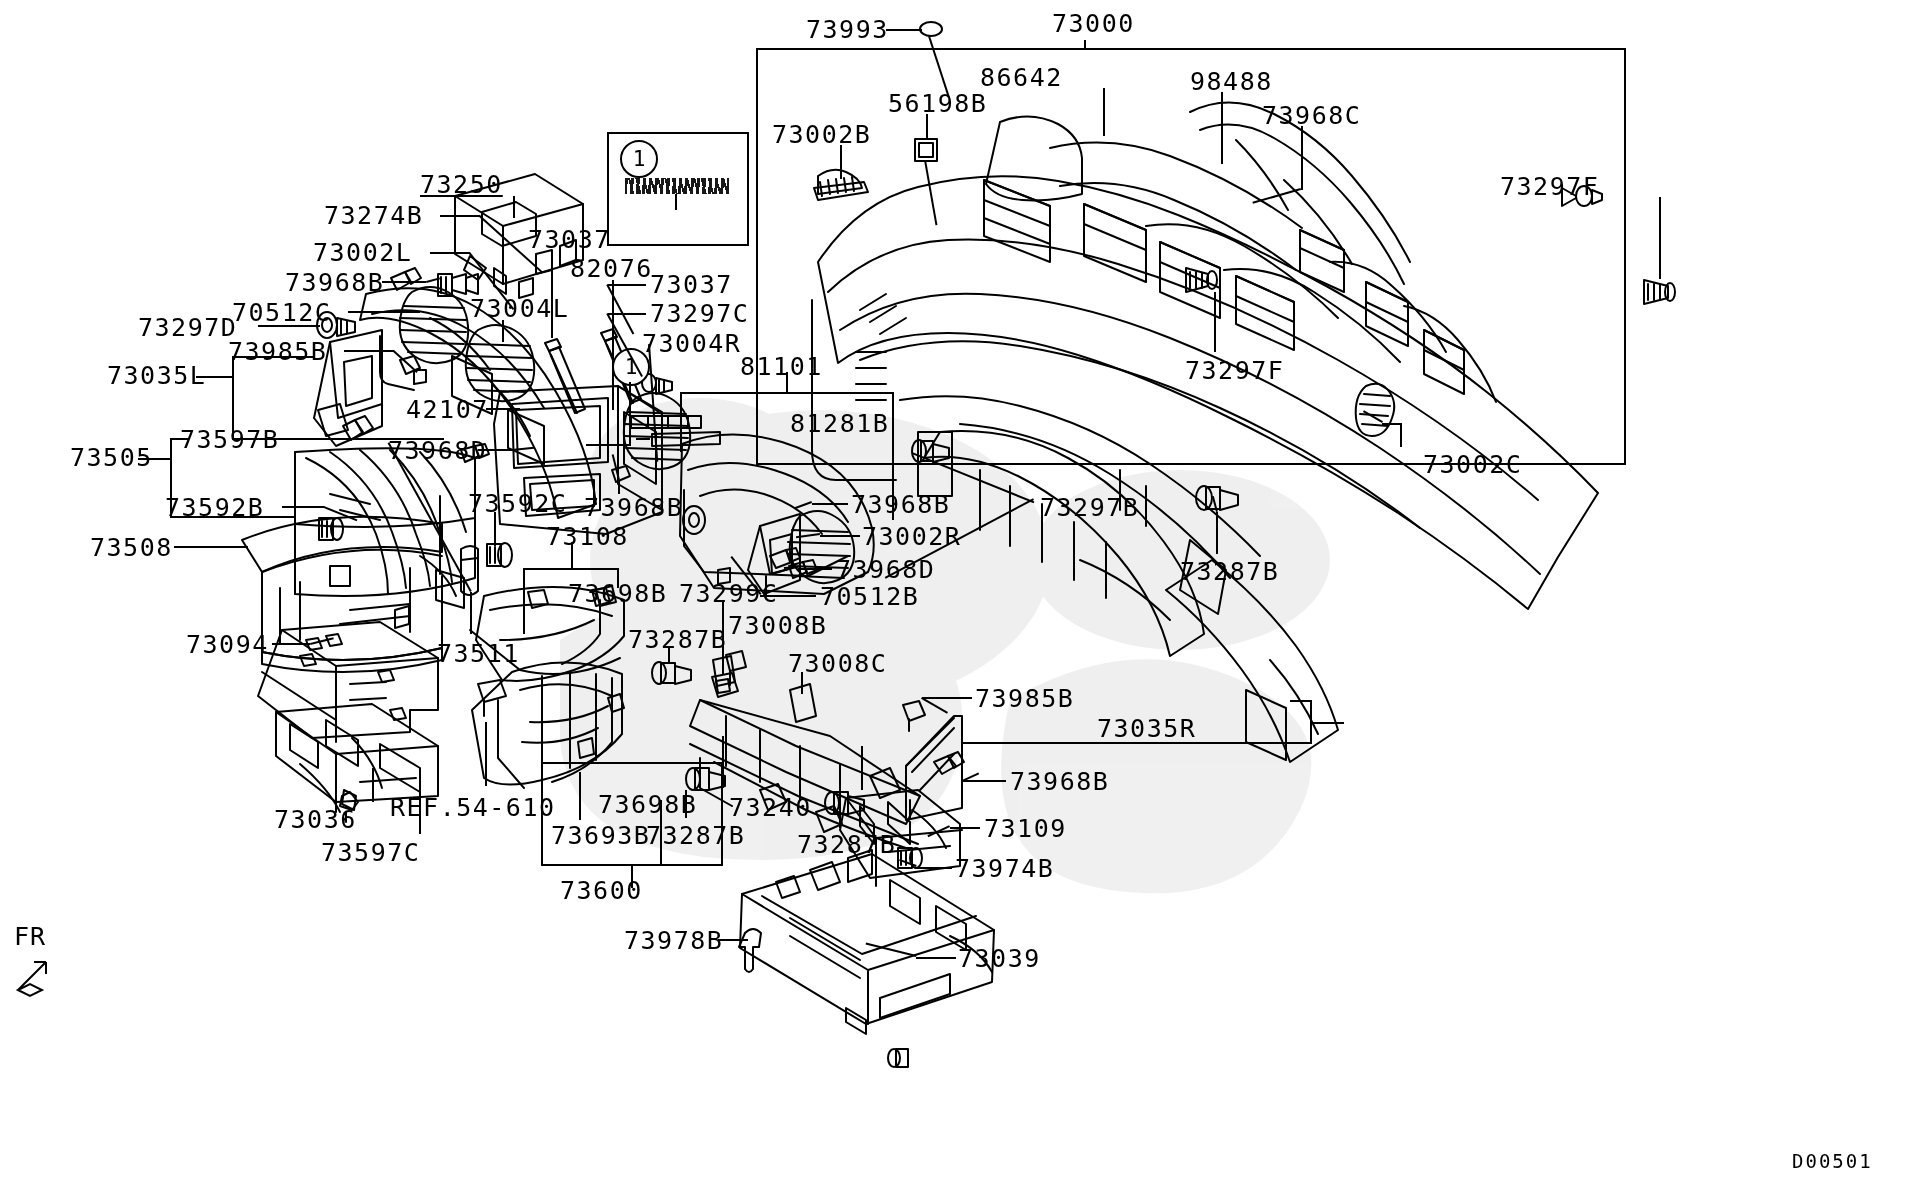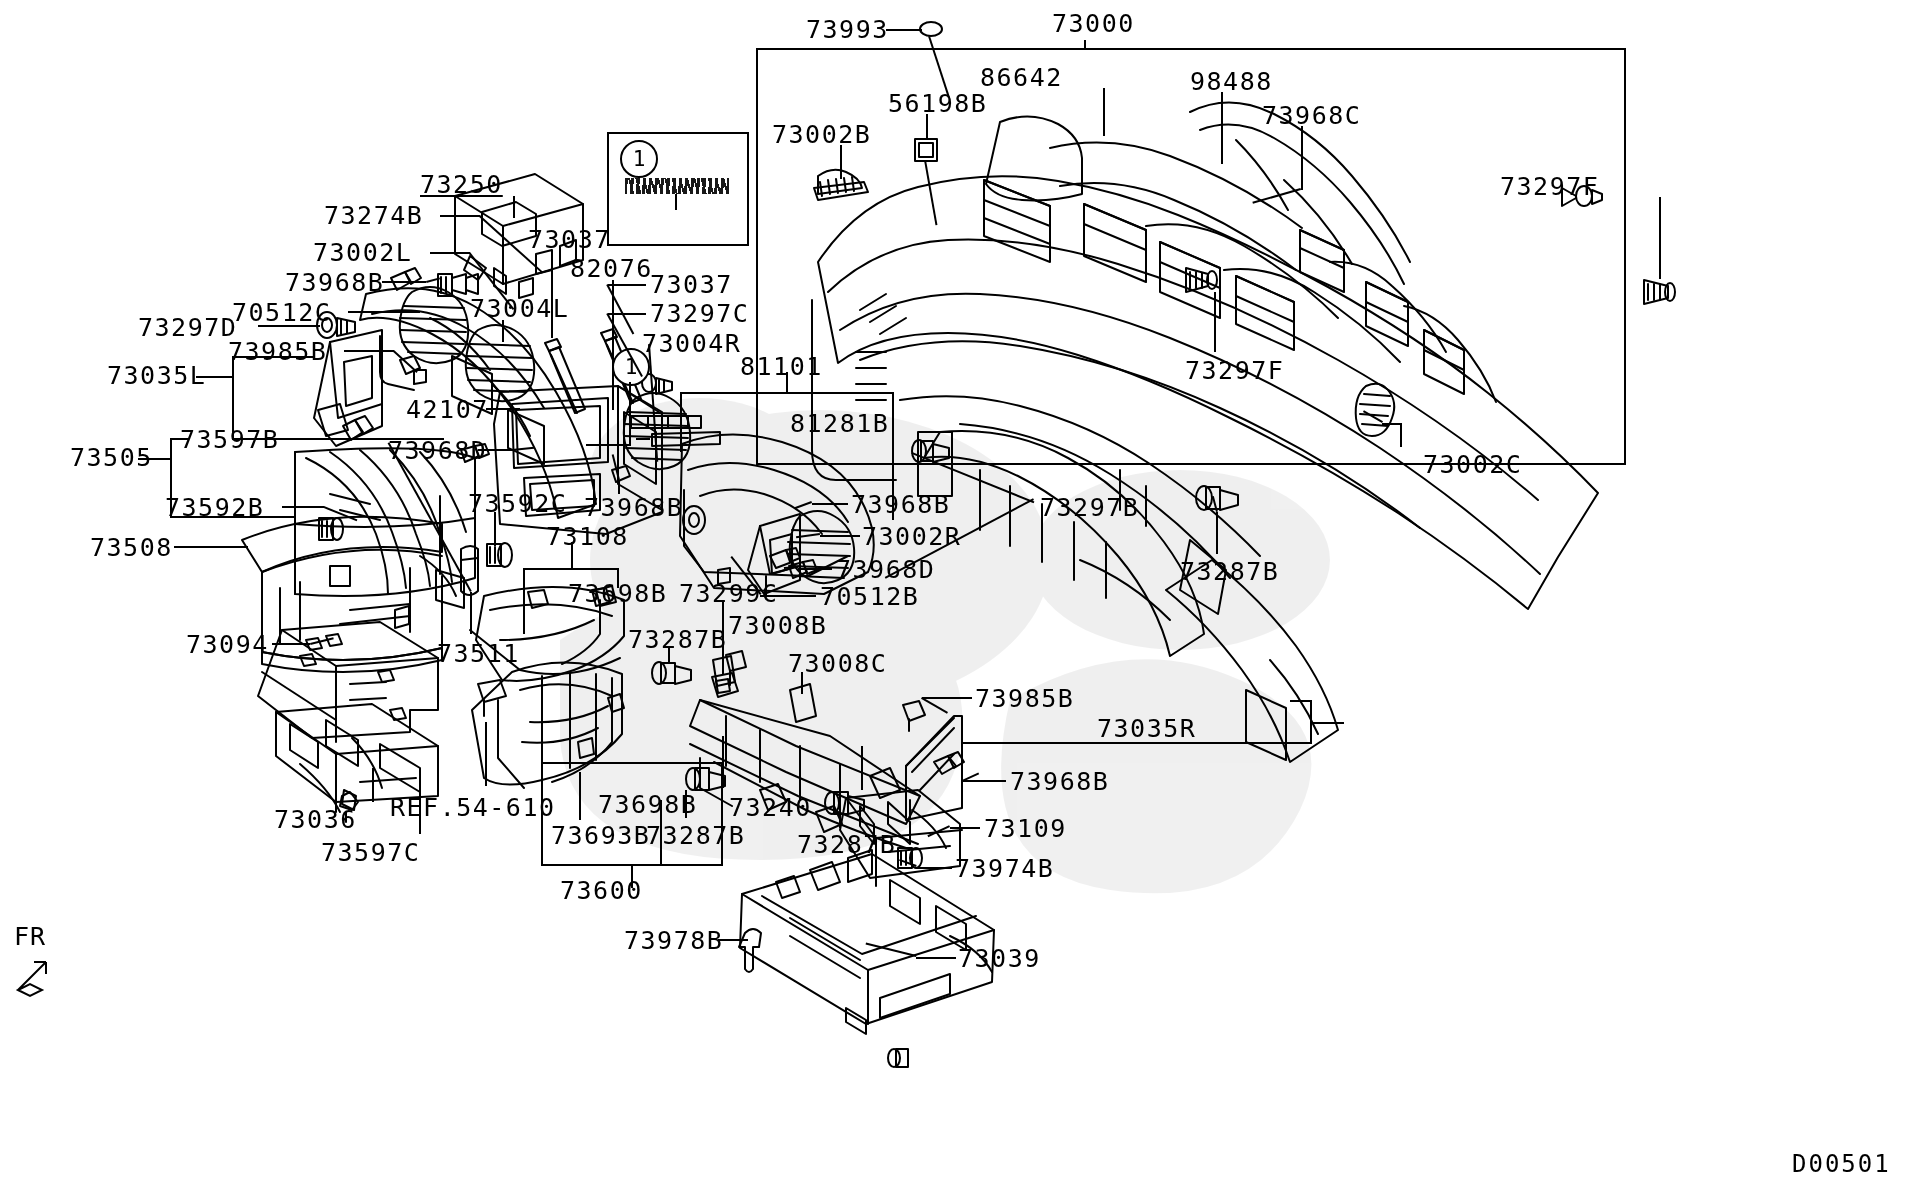--- a/index.html
+++ b/index.html
@@ -39,21 +39,21 @@
   .circnum{
     position:absolute;width:34px;height:34px;border:2px solid #000;border-radius:50%;
     display:flex;align-items:center;justify-content:center;
     font-family:"DejaVu Sans Mono","Liberation Mono",monospace;font-size:21px;background:#fff;
   }
 
   
   .fr-text{position:absolute;font-family:"DejaVu Sans Mono","Liberation Mono",monospace;font-size:25px;letter-spacing:1px;}
 
   
-  .code{position:absolute;font-family:"DejaVu Sans Mono","Liberation Mono",monospace;font-size:24px;letter-spacing:2px;}
+  .code{position:absolute;font-family:"DejaVu Sans Mono","Liberation Mono",monospace;font-size:19px;letter-spacing:2px;}
 
   
   #art{position:absolute;left:0;top:0;width:1907px;height:1187px;}
   #art svg{display:block;}
 </style>
 </head>
 <body>
 
 <div id="sheet">
 

